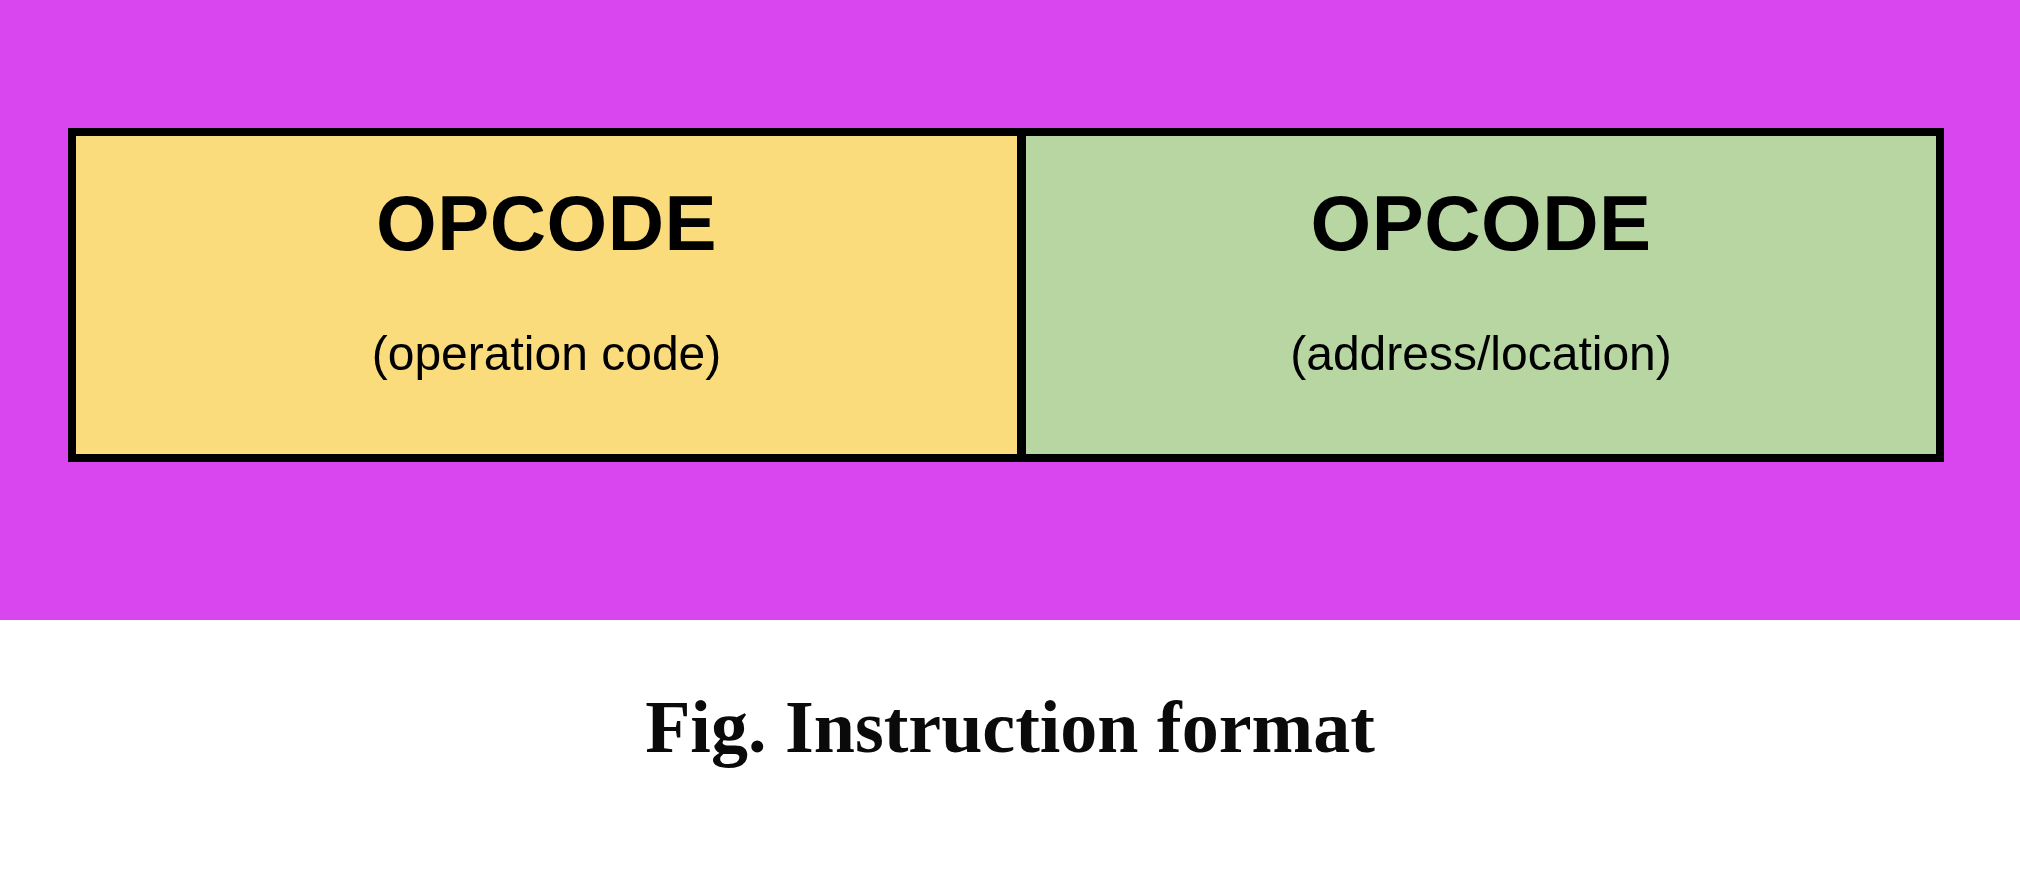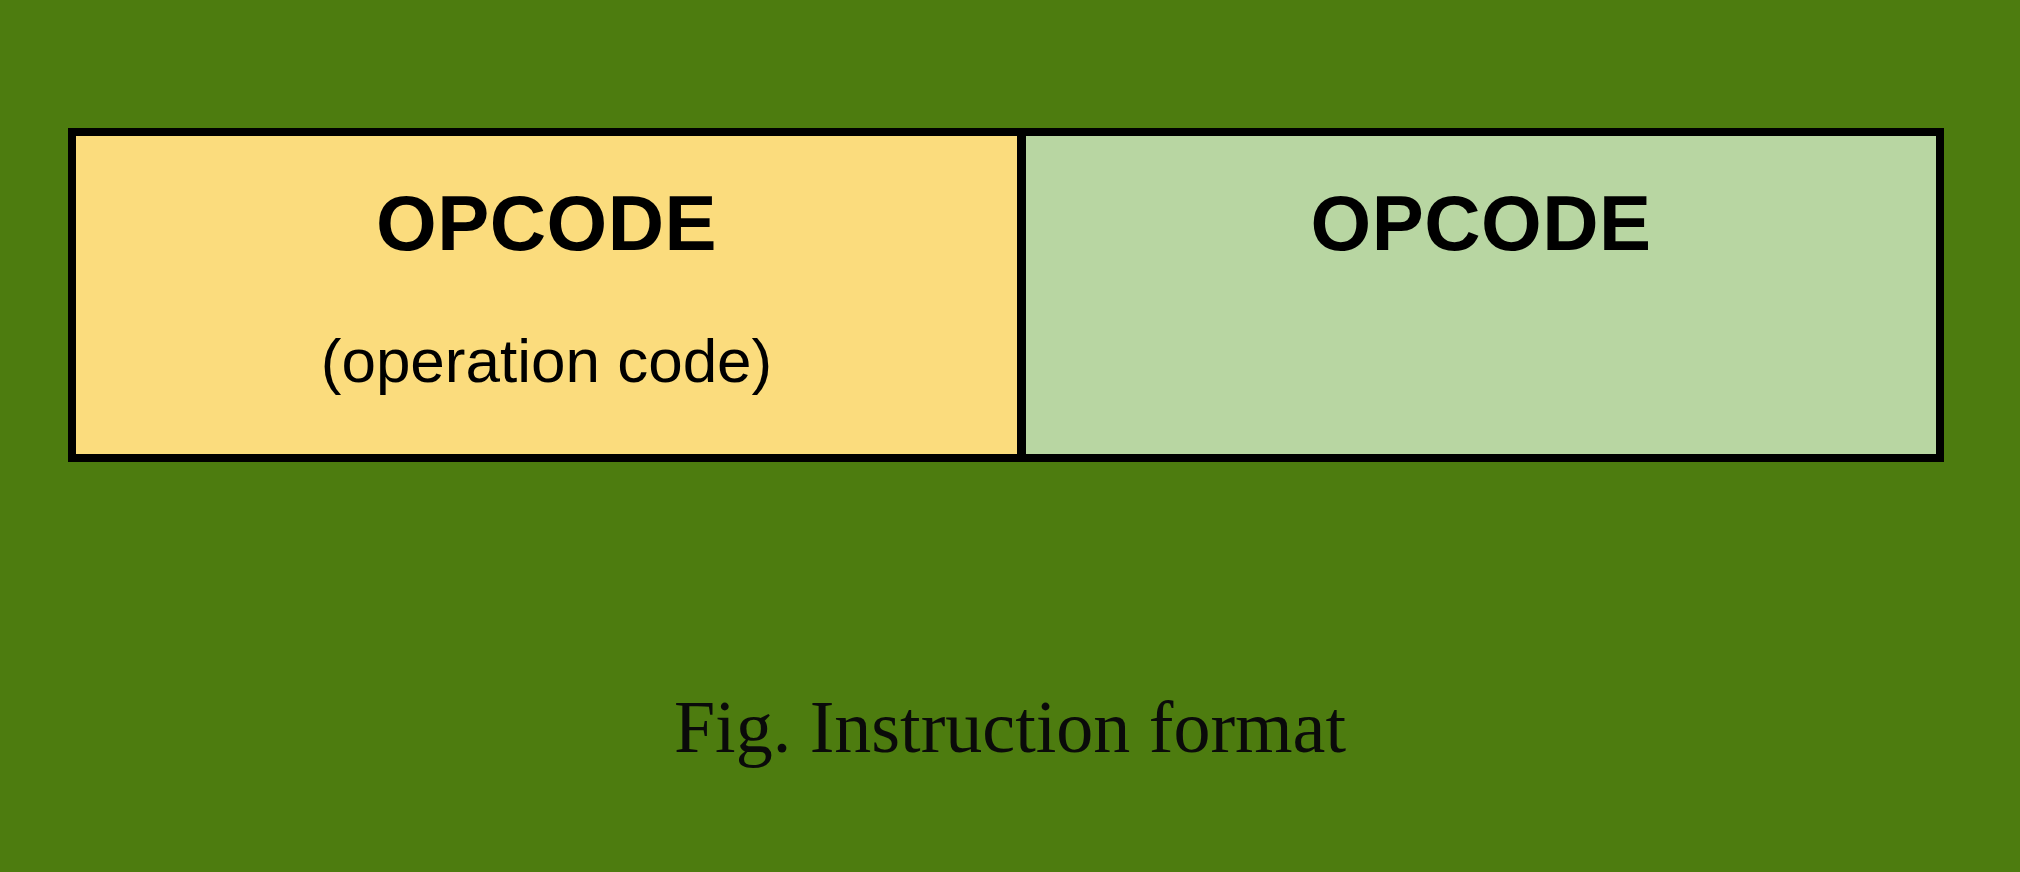--- a/index.html
+++ b/index.html
@@ -12,22 +12,22 @@
     width: 2020px;
     height: 872px;
     overflow: hidden;
     font-family: "Liberation Sans", sans-serif;
     -webkit-font-smoothing: antialiased;
   }
 
   .canvas {
     position: relative;
     width: 2020px;
-    height: 872px;
-    background: #4d7c0f;
+    height: 620px;
+    background: #d946ef;
   }
 
   
   .instruction-box {
     position: absolute;
     left: 68px;
     top: 128px;
     width: 1860px;
     height: 318px;
     display: flex;
@@ -64,55 +64,56 @@
     line-height: 1;
     letter-spacing: 0.5px;
     color: #000000;
     margin-top: 48px;
     white-space: nowrap;
   }
 
   .field-subtitle {
     font-family: "Liberation Sans", sans-serif;
     font-weight: 400;
-    font-size: 62px;
+    font-size: 48px;
     line-height: 1;
     color: #000000;
     margin-top: 68px;
     white-space: nowrap;
   }
 
   
   .figure-caption {
     position: absolute;
     left: 0;
     top: 690px;
     width: 2020px;
     text-align: center;
     font-family: "Liberation Serif", serif;
-    font-weight: 400;
+    font-weight: 700;
     font-size: 74px;
     line-height: 1;
     color: #0a0a0a;
     white-space: nowrap;
   }
 </style>
 </head>
 <body>
 
 <div class="canvas">
 
   <div class="instruction-box">
 
     <div class="field field-opcode">
       <div class="field-title">OPCODE</div>
       <div class="field-subtitle">(operation code)</div>
     </div>
 
     <div class="field field-operand">
       <div class="field-title">OPCODE</div>
+      <div class="field-subtitle">(address/location)</div>
     </div>
 
   </div>
 
   <div class="figure-caption">Fig. Instruction format</div>
 
 </div>
 
 </body></html>

